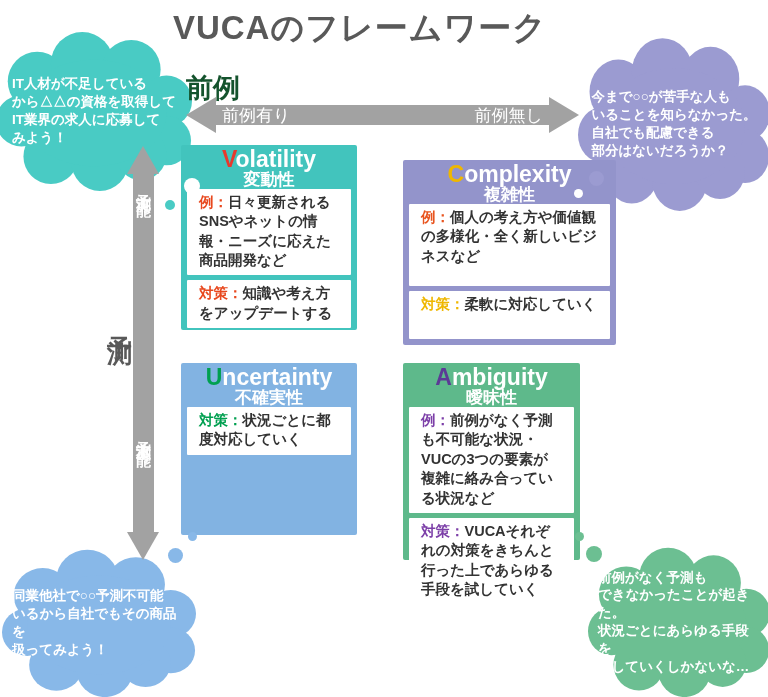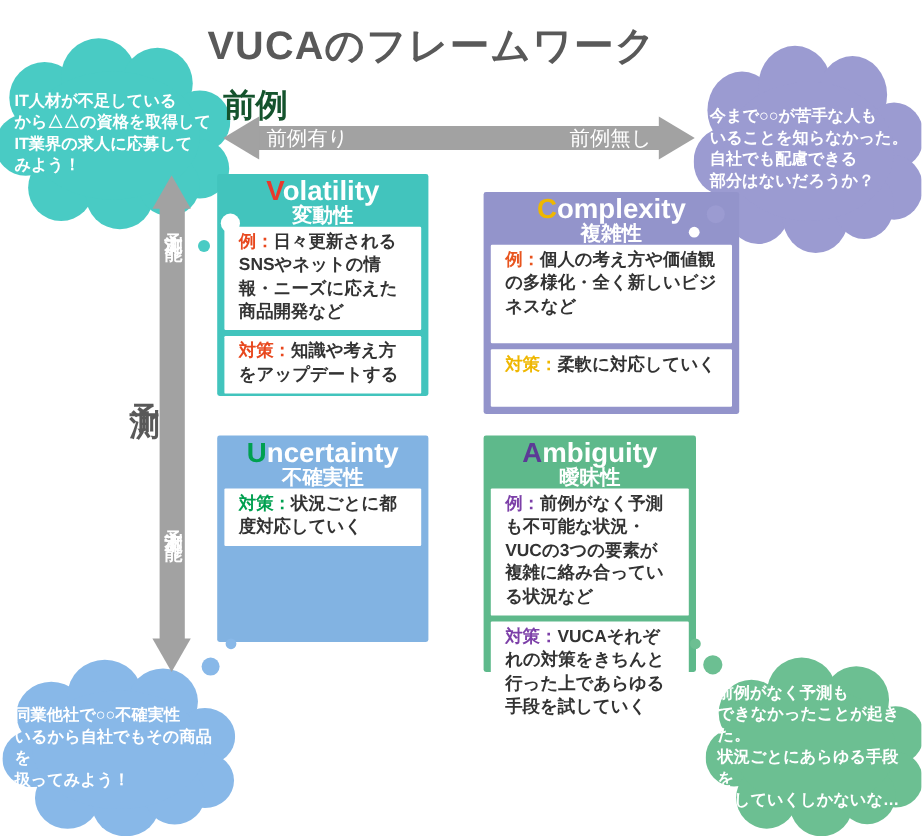--- a/index.html
+++ b/index.html
@@ -1,19 +1,19 @@
 <!DOCTYPE html>
 <html><head>
 <meta charset="utf-8">
 <style>
   html,body{margin:0;padding:0;background:#fff;}
   body{font-family:"Liberation Sans", sans-serif;}
   .stage{position:relative;width:768px;height:697px;background:#fff;overflow:hidden;}
 
-  .title{position:absolute;top:16px;left:0;width:720px;text-align:center;
+  .title{position:absolute;top:6px;left:0;width:720px;text-align:center;
          font-size:33px;font-weight:800;color:#595959;letter-spacing:1px;z-index:10;}
 
   
   .cloud{position:absolute;z-index:1;}
   .cloud svg{position:absolute;inset:0;width:100%;height:100%;}
   .cloud .cloud-text{position:absolute;inset:0;display:flex;align-items:center;justify-content:center;
         padding:0 10px;color:#fff;font-size:13.5px;font-weight:800;line-height:1.32;
         white-space:pre-line;text-align:left;}
   .cloud-tl{left:-4px;top:30px;width:196px;height:162px;}
   .cloud-tr{left:578px;top:36px;width:192px;height:176px;}
@@ -114,21 +114,21 @@
           <circle cx="138" cy="40" r="30"></circle>
         <circle cx="174" cy="72" r="26"></circle>
           <circle cx="26" cy="92" r="26"></circle>
           <circle cx="174" cy="112" r="25"></circle>
         <circle cx="56" cy="128" r="28"></circle>
           <circle cx="106" cy="134" r="29"></circle>
           <circle cx="148" cy="126" r="26"></circle>
         <ellipse cx="100" cy="84" rx="74" ry="54"></ellipse>
       </g>
     </svg>
-    <div class="cloud-text">同業他社で○○不確実性
+    <div class="cloud-text">同業他社で○○予測不可能
 いるから自社でもその商品を
 扱ってみよう！</div>
   </div>
 
   <div class="cloud cloud-br" style="color: rgb(108, 191, 146);">
     <svg viewBox="0 0 200 164" preserveAspectRatio="none">
       <g fill="currentColor">
         <circle cx="42" cy="52" r="30"></circle>
           <circle cx="88" cy="34" r="32"></circle>
           <circle cx="138" cy="40" r="30"></circle>

